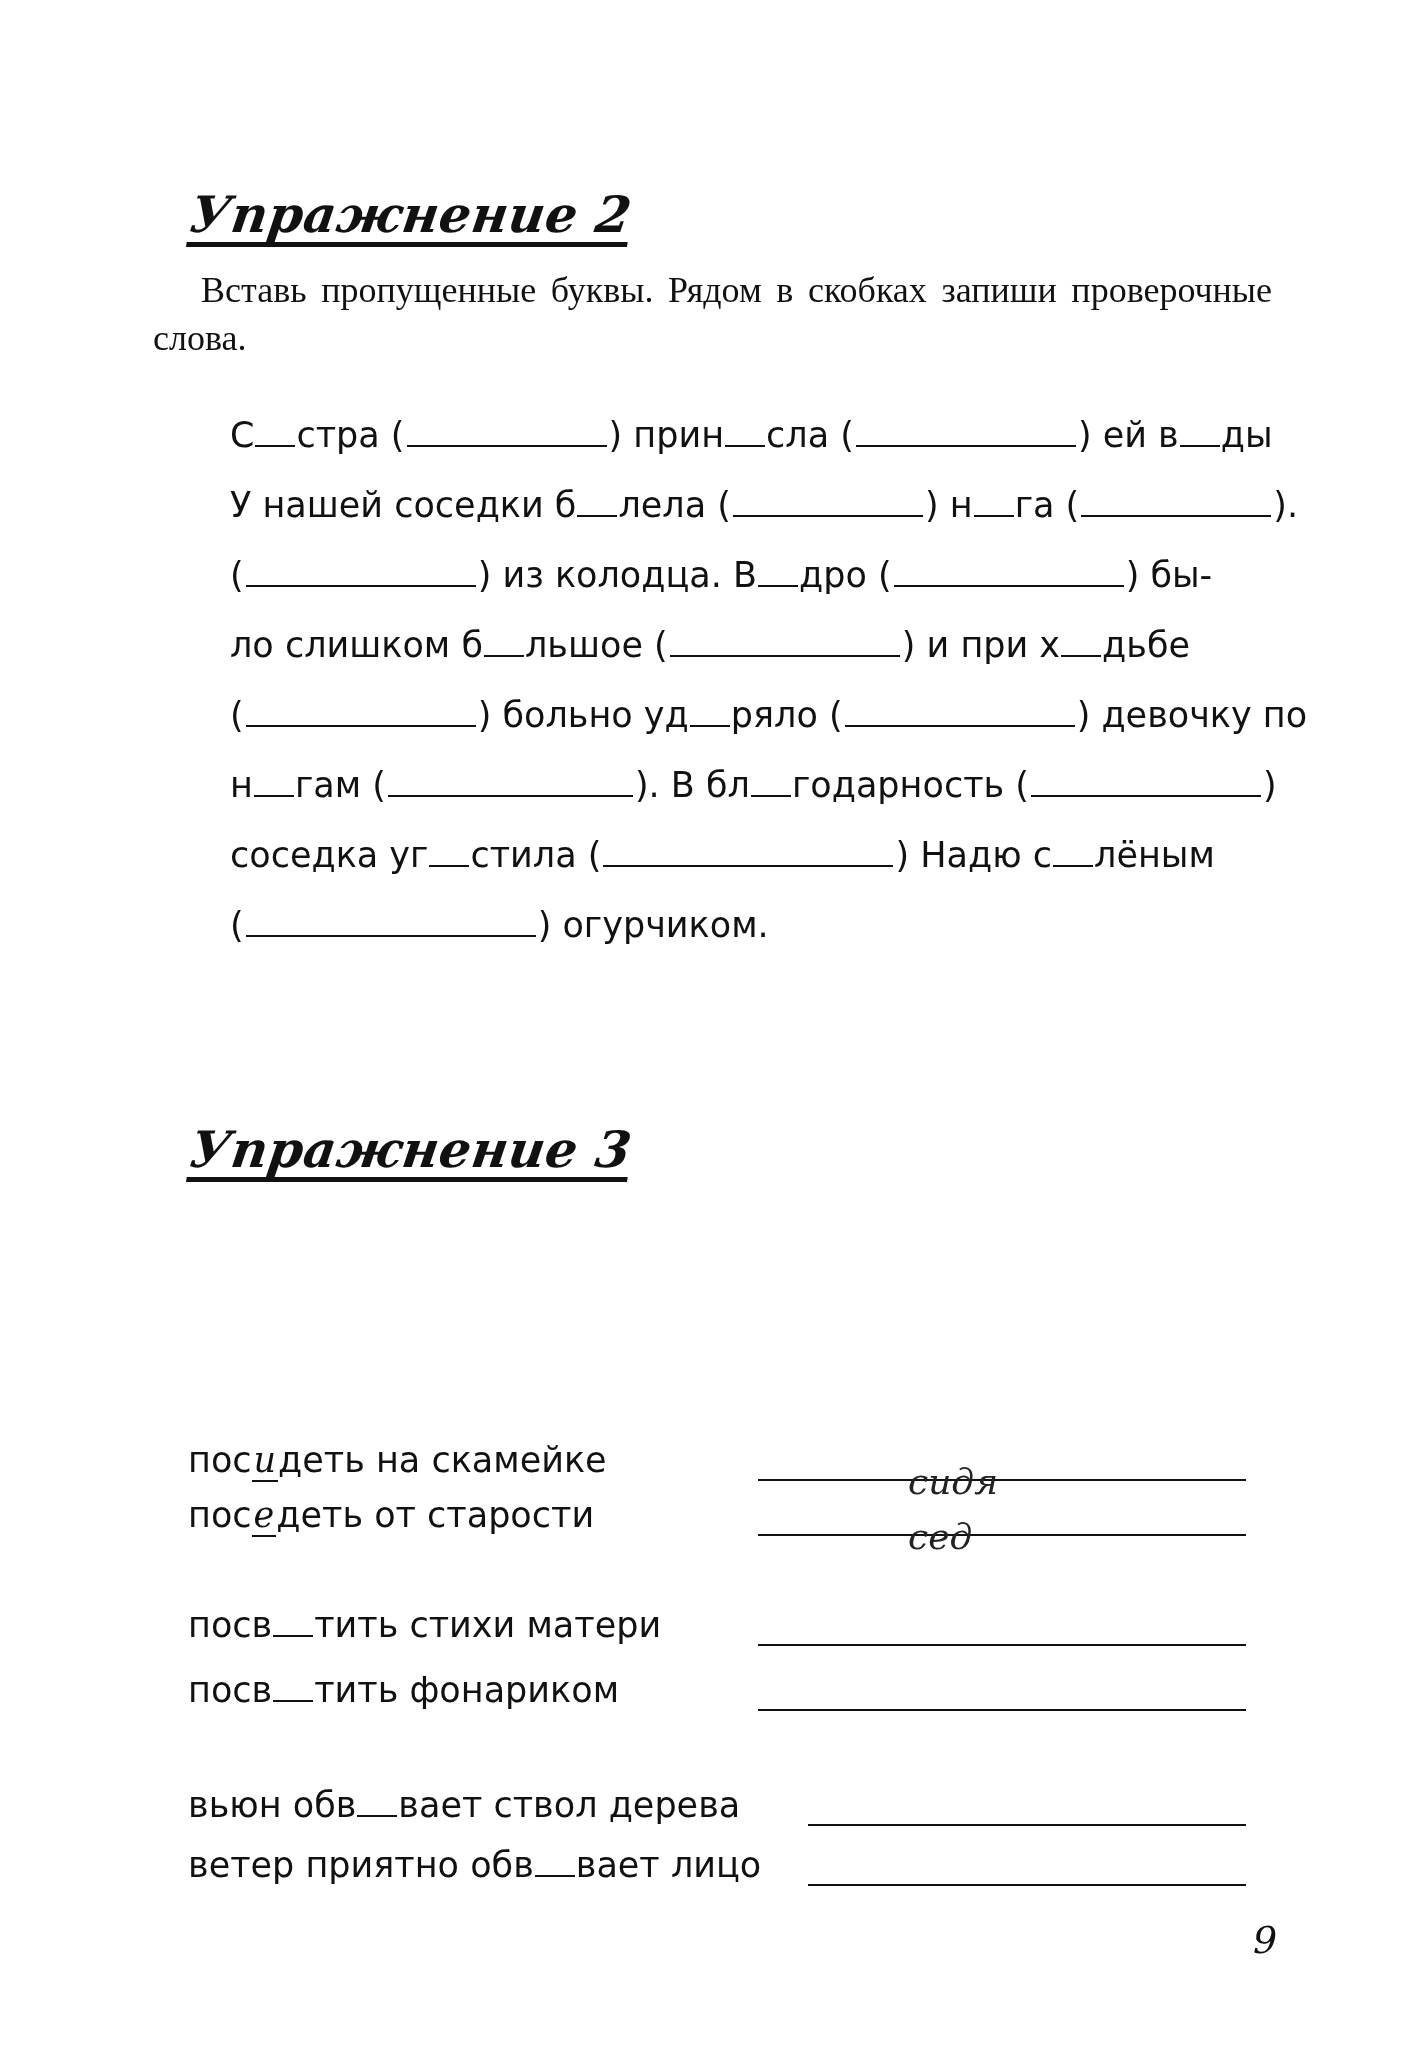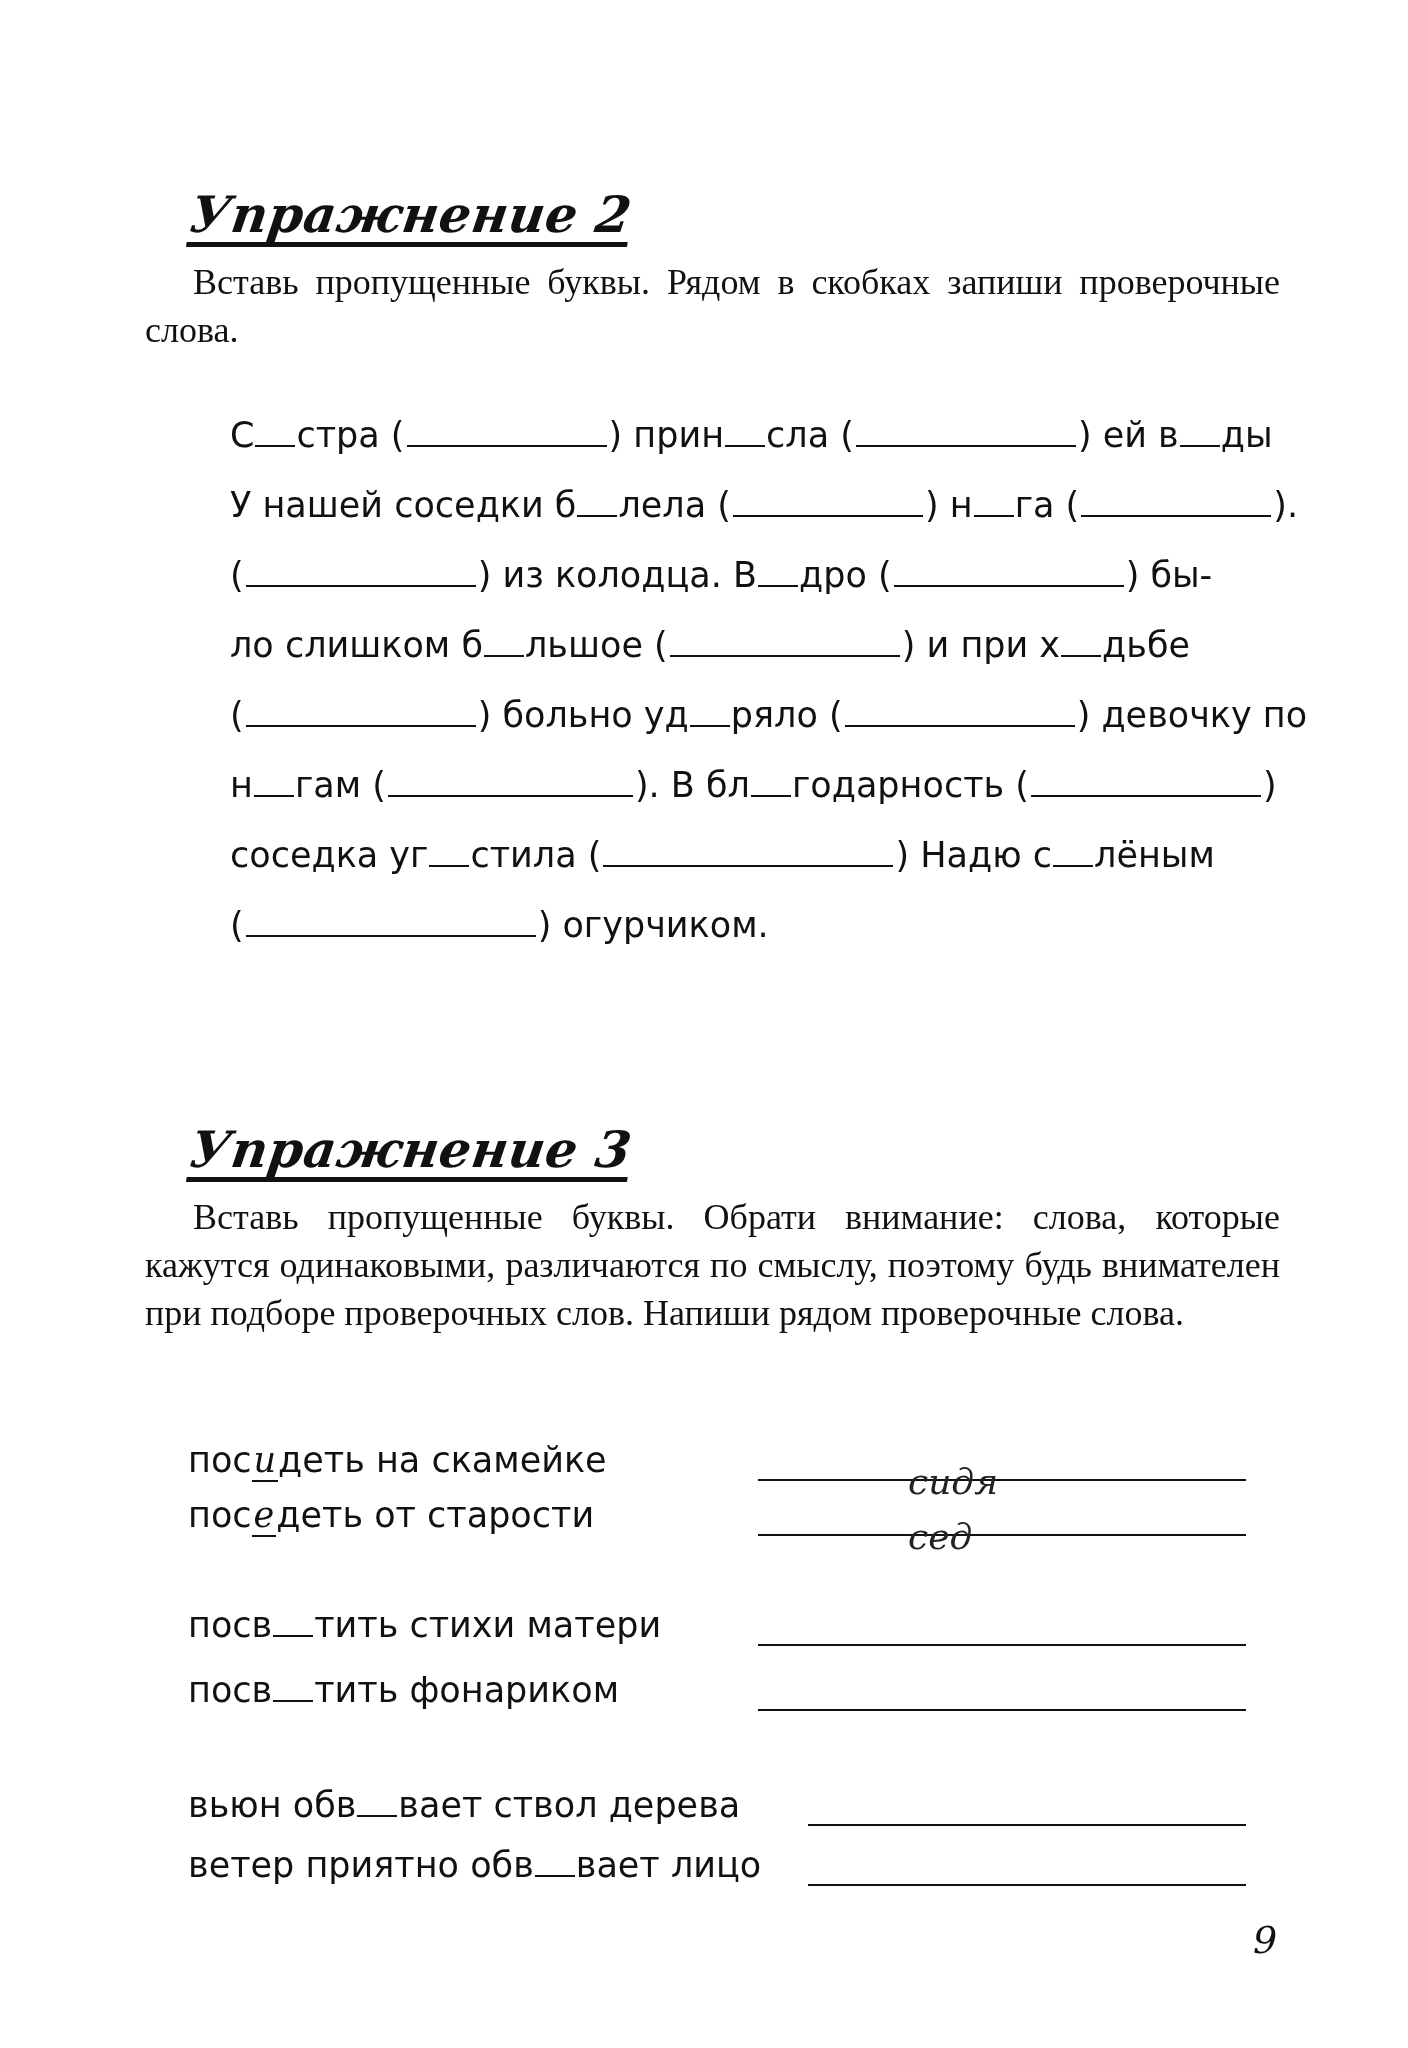--- a/index.html
+++ b/index.html
@@ -14,21 +14,21 @@
       letter-spacing: 0.5px; transform: skewX(-8deg);
     }
     .heading.h2 { top: 190px; }
     .heading.h3 { top: 1125px; }
 
     .instr {
       position: absolute; left: 145px; width: 1135px;
       font-family: "Liberation Serif", serif; font-size: 36px; line-height: 48px;
       text-align: justify; color: #111;
     }
-    .instr p { margin: 0; text-indent: 48px; }
+    .instr p { margin: 8px; text-indent: 48px; }
     .instr.i2 { top: 258px; }
     .instr.i3 { top: 1193px; }
 
     .ex2 {
       position: absolute; left: 230px; width: 1050px; top: 400px;
       font-family: "DejaVu Sans", sans-serif; font-size: 35px; color: #111;
     }
     .ex2 .line {
       height: 70px; line-height: 70px; display: flex; justify-content: space-between;
       white-space: nowrap;
@@ -85,23 +85,20 @@
       </div>
       <div class="line">
         <span><span>соседка уг</span><span class="gap"></span><span>стила (</span><span class="blank" style="width: 290px;"></span><span>)  Надю с</span><span class="gap"></span><span>лёным</span></span>
       </div>
       <div class="line">
         <span><span>(</span><span class="blank" style="width: 290px;"></span><span>) огурчиком.</span></span>
       </div>
     </div>
 
   <div class="heading h3">Упражнение 3</div>
-  <div class="instr i3">
-    <p>Вставь пропущенные буквы. Обрати внимание: слова, которые кажутся одинаковыми, различаются по смыслу, поэтому будь внимателен при подборе проверочных слов. Напиши рядом проверочные слова.</p>
-  </div>
   <div class="ex3" id="ex3" style="top: 0px;">
       <div class="row" style="top: 1435px;">
         <span class="phrase"><span>пос</span><span class="fill">и</span><span>деть на скамейке</span></span>
         <div class="answer-line" style="left: 570px; width: 488px;"></div>
         <span class="handwritten" style="left: 720px;">сидя</span>
       </div>
       <div class="row" style="top: 1490px;">
         <span class="phrase"><span>пос</span><span class="fill">е</span><span>деть от старости</span></span>
         <div class="answer-line" style="left: 570px; width: 488px;"></div>
         <span class="handwritten" style="left: 720px;">сед</span>

